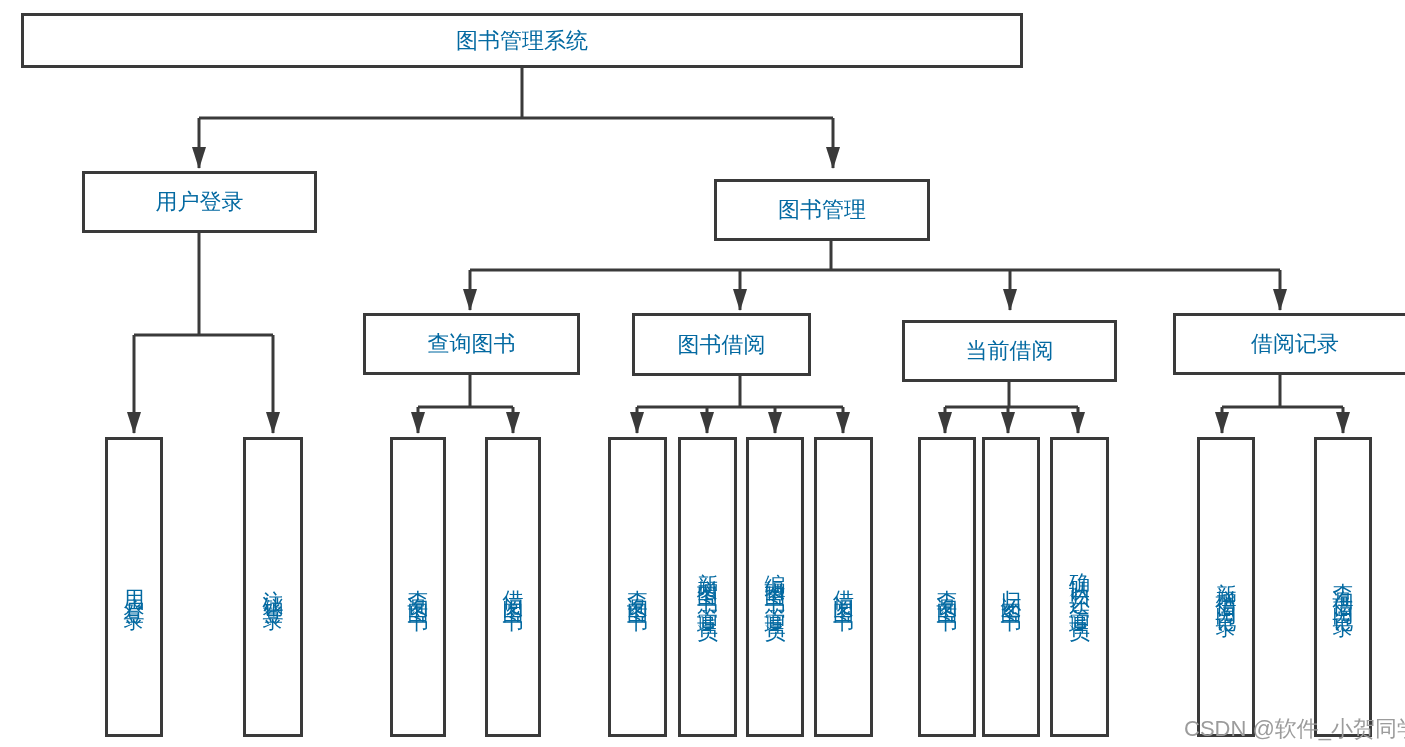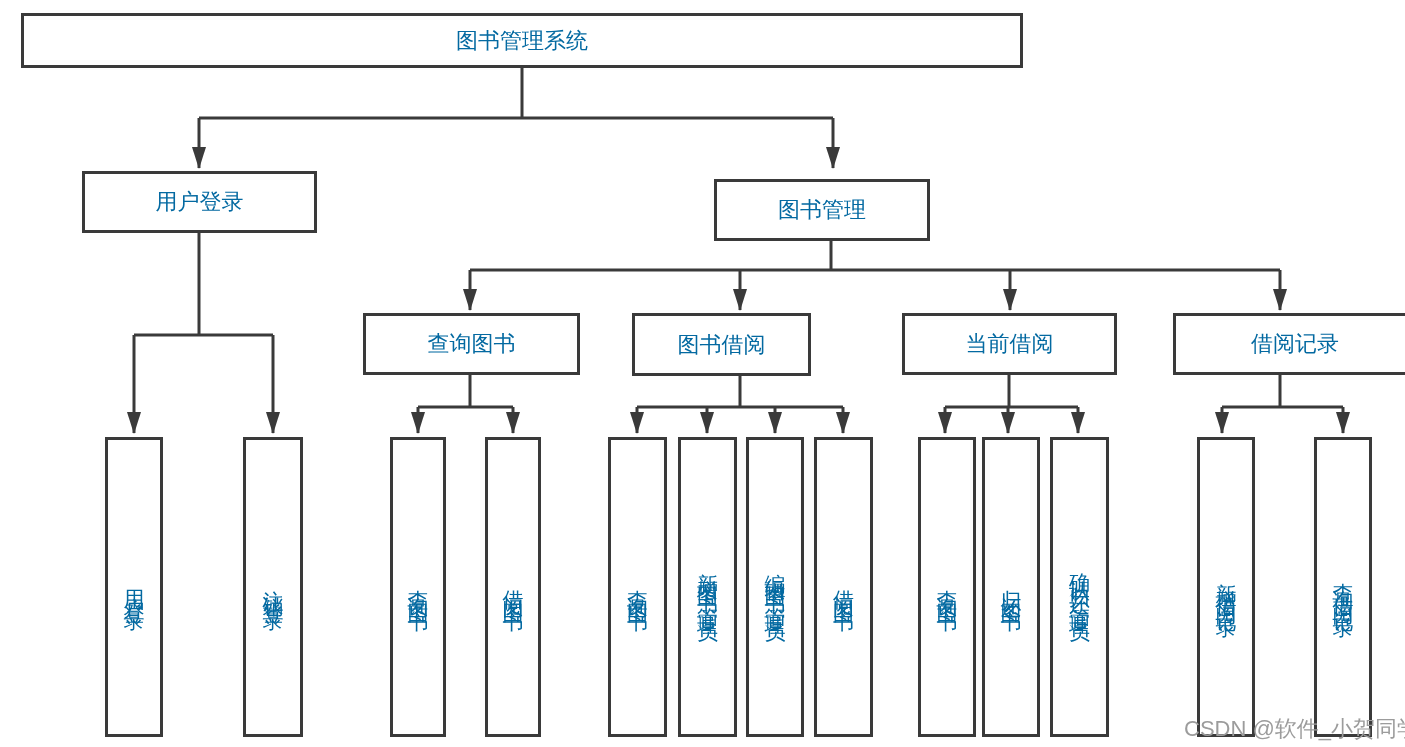--- a/index.html
+++ b/index.html
@@ -28,21 +28,21 @@
   }
   .leaf{top:437px;height:300px;}
   
   #n-root{left:21px;top:13px;width:1002px;height:55px;}
   
   #n-l2-0{left:82px;top:171px;width:235px;height:62px;}
   #n-l2-1{left:714px;top:179px;width:216px;height:62px;}
   
   #n-l3-0{left:363px;top:313px;width:217px;height:62px;}
   #n-l3-1{left:632px;top:313px;width:179px;height:63px;}
-  #n-l3-2{left:902px;top:313px;width:215px;height:62px;}
+  #n-l3-2{left:902px;top:320px;width:215px;height:62px;}
   #n-l3-3{left:1173px;top:313px;width:244px;height:62px;}
   
   #lf-0{left:105px;width:58px;}
   #lf-1{left:243px;width:60px;}
   #lf-2{left:390px;width:56px;}
   #lf-3{left:485px;width:56px;}
   #lf-4{left:608px;width:59px;}
   #lf-5{left:678px;width:59px;}
   #lf-6{left:746px;width:58px;}
   #lf-7{left:814px;width:59px;}

